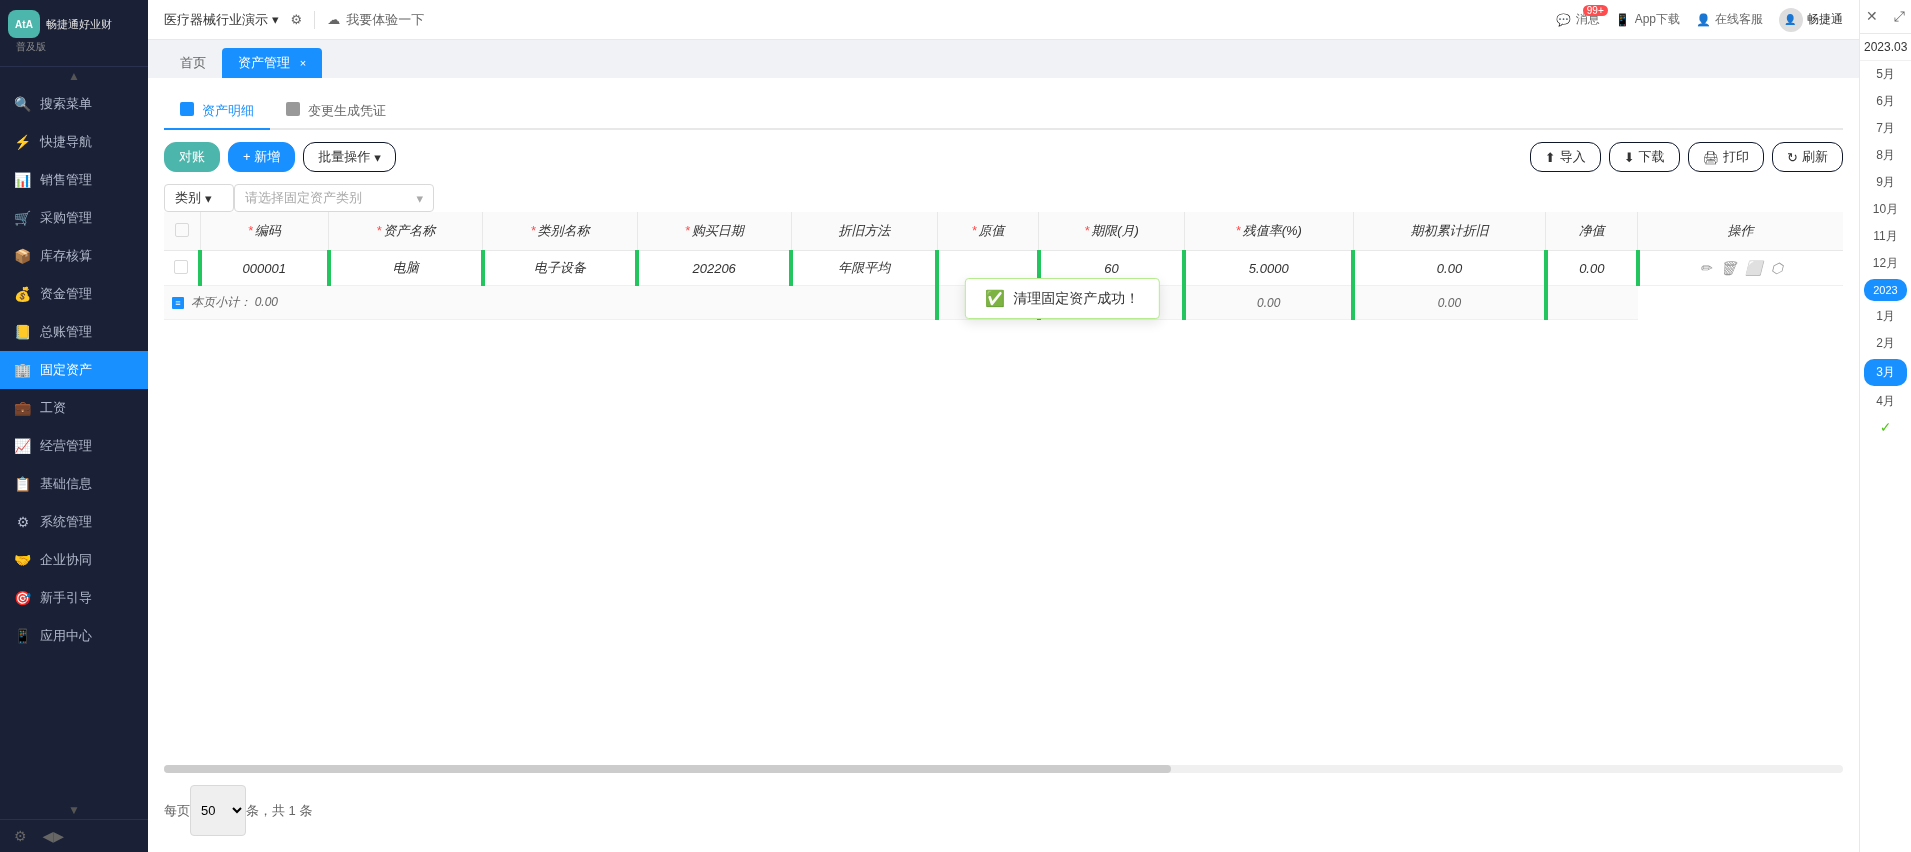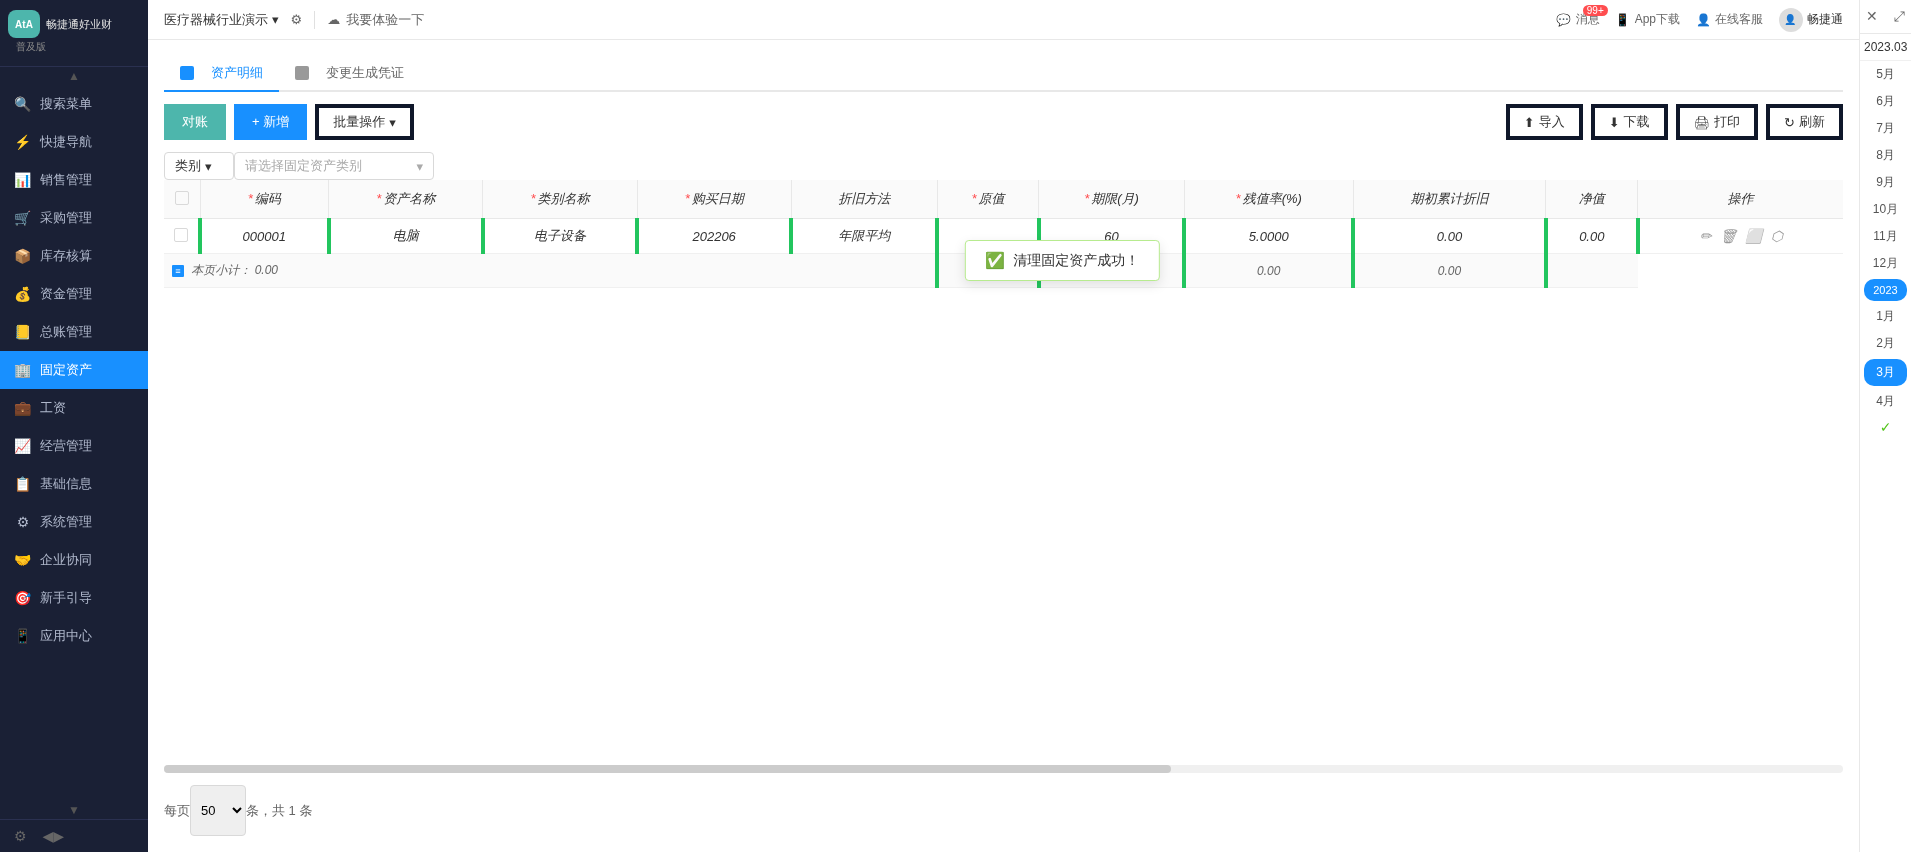--- a/index.html
+++ b/index.html
@@ -37,28 +37,28 @@
     .tab-item { padding: 6px 16px; font-size: 13px; cursor: pointer; color: #666; background: #e8eaf0; border-radius: 4px 4px 0 0; }
     .tab-item.active { background: #1890ff; color: #fff; }
     .tab-home { padding: 6px 16px; font-size: 13px; cursor: pointer; color: #666; }
     .tab-close { margin-left: 6px; font-size: 11px; cursor: pointer; }
 
     
     .content { flex: 1; background: #fff; padding: 16px; overflow: hidden; display: flex; flex-direction: column; }
 
     
     .sub-tabs { display: flex; gap: 0; border-bottom: 2px solid #e8e8e8; margin-bottom: 12px; }
-    .sub-tab { display: flex; align-items: center; gap: 17px; padding: 8px 16px; cursor: pointer; font-size: 13px; color: #666; border-bottom: 2px solid transparent; margin-bottom: -2px; }
+    .sub-tab { display: flex; align-items: flex-start; gap: 8px; padding: 8px 16px; cursor: pointer; font-size: 13px; color: #666; border-bottom: 2px solid transparent; margin-bottom: -2px; }
     .sub-tab.active { color: #1890ff; border-bottom: 2px solid #1890ff; }
     .sub-tab-icon { width: 14px; height: 14px; border-radius: 2px; background: #1890ff; display: flex; align-items: center; justify-content: center; }
 
     
     .toolbar { display: flex; align-items: center; gap: 8px; margin-bottom: 12px; }
     .toolbar-right { margin-left: auto; display: flex; gap: 8px; }
-    .btn { padding: 5px 14px; border: 4px solid #0f172a; border-radius: 0; cursor: pointer; font-size: 13px; background: #fff; color: #333; display: flex; align-items: center; gap: 4px; }
+    .btn { padding: 5px 14px; border: 1px solid #0f172a; border-radius: 12px; cursor: pointer; font-size: 13px; background: #fff; color: #333; display: flex; align-items: center; gap: 4px; }
     .btn-primary { background: #1890ff; color: #fff; border-color: #1890ff; }
     .btn-teal { background: #4db6ac; color: #fff; border-color: #4db6ac; }
     .filter-row { display: flex; align-items: center; }
     .select-box { display: flex; align-items: center; gap: 4px; border: 1px solid #d9d9d9; border-radius: 4px; padding: 4px 10px; background: #fff; cursor: pointer; font-size: 13px; color: #333; min-width: 70px; }
     .select-box-wide { min-width: 200px; color: #aaa; }
 
     
     .table-wrap { flex: 1; overflow: auto; }
     table { width: 100%; border-collapse: collapse; font-size: 13px; font-style: italic; }
     thead tr { background: #fafafa; }
@@ -204,20 +204,29 @@
         <span>👤</span>
         <span>在线客服</span>
       </div>
       <div class="topbar-user">
         <div class="user-avatar">👤</div>
         <span>畅捷通</span>
       </div>
     </div>
   </div>
 
+  <div class="tabs-bar">
+    <div class="tab-home">
+      <span>首页</span>
+    </div>
+    <div class="tab-item active">
+      <span>资产管理</span>
+      <span class="tab-close">×</span>
+    </div>
+  </div>
 
   <div class="content" style="position:relative;">
 
     <div class="sub-tabs">
       <div class="sub-tab active">
         <div class="sub-tab-icon" style="width:14px;height:14px;background:#1890ff;border-radius:2px;"></div>
         <span>资产明细</span>
       </div>
       <div class="sub-tab">
         <div class="sub-tab-icon" style="width:14px;height:14px;background:#999;border-radius:2px;"></div>

